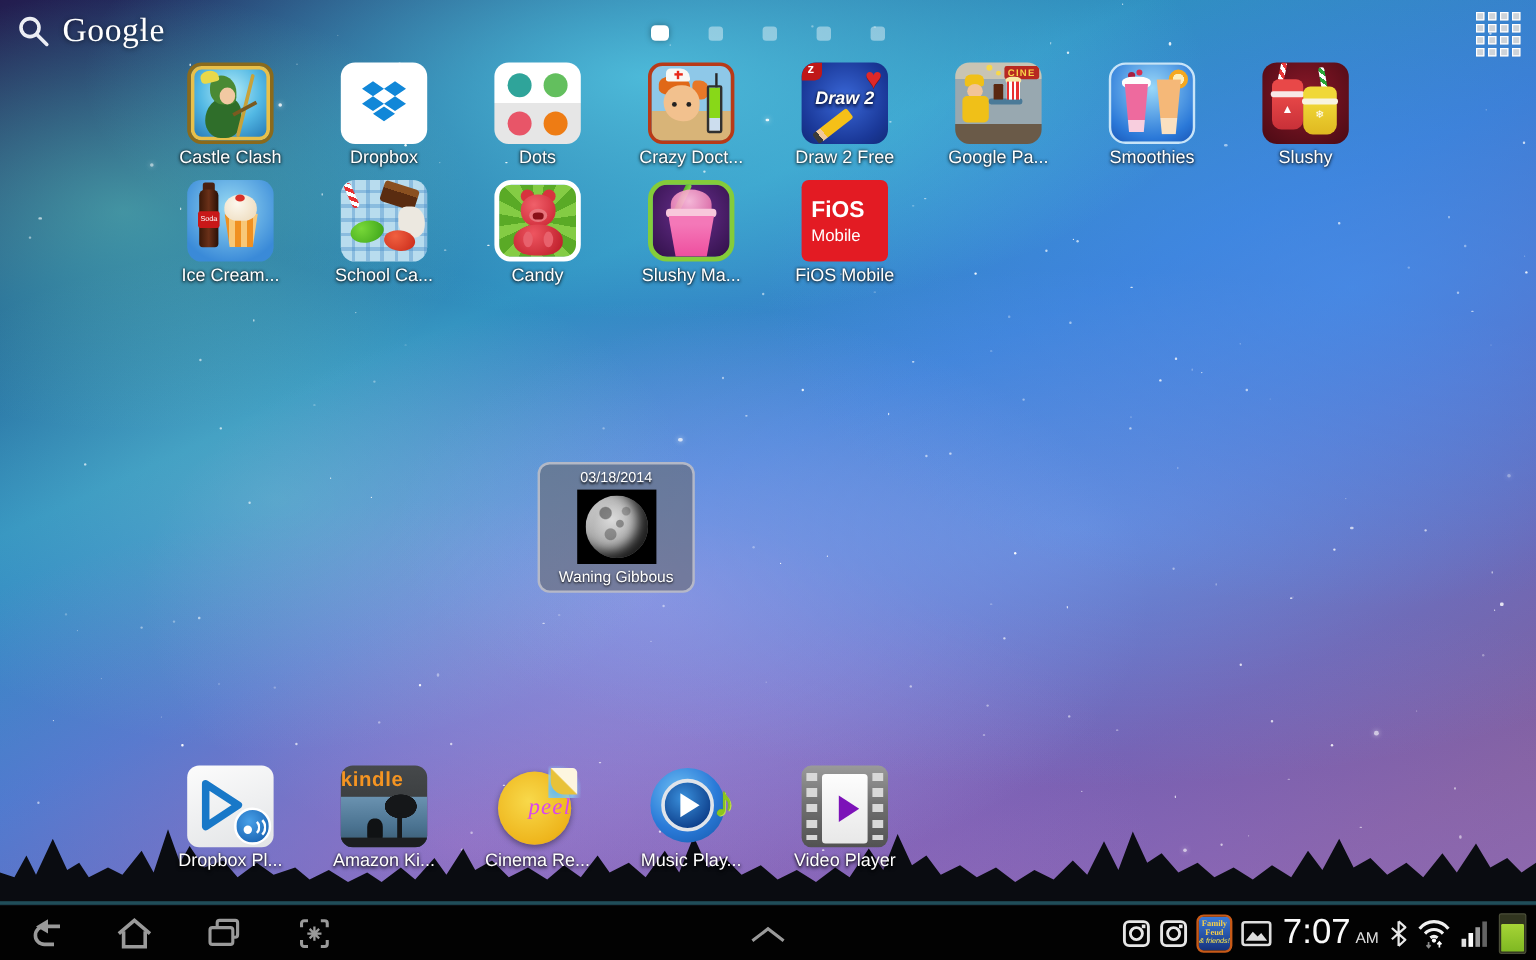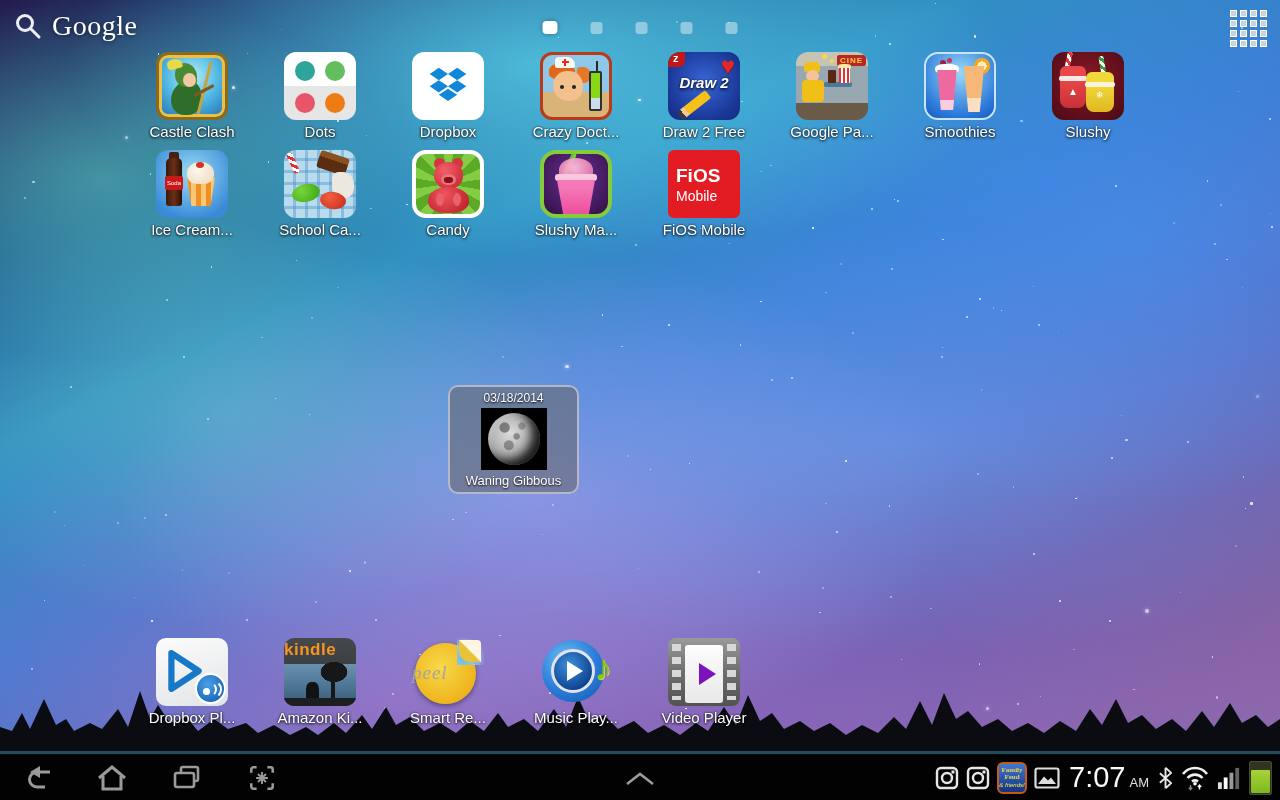--- a/index.html
+++ b/index.html
@@ -41,21 +41,21 @@
   .app-icon{width:72px;height:72px;position:relative}
   .icr{position:absolute;inset:0;border-radius:12px;overflow:hidden;box-sizing:border-box}
   .app-label{margin-top:3px;font-size:15px;color:#fff;white-space:nowrap;
              text-shadow:0 1px 3px rgba(0,0,0,.9),0 0 2px rgba(0,0,0,.7)}
   .ic-text{white-space:pre-line}
   .dotc{position:absolute;width:20px;height:20px;border-radius:50%}
   .ic-fios .ic-text{position:absolute;left:8px;top:15px;color:#fff;font-size:14px;line-height:1.2;font-weight:400}
   .ic-fios .ic-text::first-line{font-weight:800;font-size:19px}
   .ic-kindle .ic-text{position:absolute;left:0;right:0;top:2px;color:#f49422;
                       font-size:17px;font-weight:700;letter-spacing:.5px}
-  .ic-peel .ic-text{position:absolute;left:0;right:8px;top:24px;text-align:left;color:#a3a3a3;
+  .ic-peel .ic-text{position:absolute;left:0;right:8px;top:24px;text-align:right;color:#d946ef;
                     font-size:19px;font-style:italic;font-family:"Liberation Serif",serif;letter-spacing:1px}
   .film-holes{position:absolute;top:6px;bottom:6px;width:9px;
               background:repeating-linear-gradient(180deg,#d8d8d8 0 7px,transparent 7px 13px)}
 
   
   .moon-widget{position:absolute;left:448px;top:385px;width:131px;height:109px;box-sizing:border-box;
                background:rgba(105,105,112,.60);border:2px solid rgba(205,205,212,.75);border-radius:10px;
                display:flex;flex-direction:column;align-items:center;padding-top:4px;cursor:pointer}
   .moon-date{color:#fff;font-size:12px;text-shadow:0 1px 2px #000}
   .moon-img{width:66px;height:62px;background:#000;margin-top:3px;display:flex;align-items:center;justify-content:center}
@@ -315,39 +315,39 @@
 <div style="position:absolute;left:24px;top:18px;width:13px;height:14px;background:#f2c9a2;border-radius:50%"></div>
 <div style="position:absolute;left:44px;top:6px;width:3px;height:54px;background:#c8a23a;border-radius:2px;transform:rotate(14deg)"></div>
 <div style="position:absolute;left:34px;top:34px;width:22px;height:3px;background:#7a5a20;transform:rotate(-28deg)"></div>
         </div>
       </div>
       <div class="app-label">Castle Clash</div>
     </div>
 
     <div class="app-cell">
       <div class="app-icon">
+        <div class="icr" style="background:#fff;display:flex;align-items:center;justify-content:center">
+<svg width="44" height="42" viewBox="0 0 48 44">
+            <path fill="#1187d8" d="M14 2l10 6.8L14 15.6 4 8.8zM34 2l10 6.8-10 6.8-10-6.8zM4 22.4l10-6.8 10 6.8L14 29.2zM34 15.6l10 6.8-10 6.8-10-6.8zM14 31.5l10-6.6 10 6.6L24 38.4z"></path>
+          </svg>
+        </div>
+      </div>
+      <div class="app-label">Dropbox</div>
+    </div>
+
+    <div class="app-cell">
+      <div class="app-icon">
         <div class="icr" style="background:linear-gradient(180deg,#fff 0 50%,#e6e6e6 50% 100%)">
 <span class="dotc" style="left:11px;top:9px;background:#2fa49a"></span>
 <span class="dotc" style="left:41px;top:9px;background:#63bf5e"></span>
 <span class="dotc" style="left:11px;top:41px;background:#e85568"></span>
 <span class="dotc" style="left:41px;top:41px;background:#ee7c14"></span>
         </div>
       </div>
       <div class="app-label">Dots</div>
-    </div>
-
-    <div class="app-cell">
-      <div class="app-icon">
-        <div class="icr" style="background:#fff;display:flex;align-items:center;justify-content:center">
-<svg width="44" height="42" viewBox="0 0 48 44">
-            <path fill="#1187d8" d="M14 2l10 6.8L14 15.6 4 8.8zM34 2l10 6.8-10 6.8-10-6.8zM4 22.4l10-6.8 10 6.8L14 29.2zM34 15.6l10 6.8-10 6.8-10-6.8zM14 31.5l10-6.6 10 6.6L24 38.4z"></path>
-          </svg>
-        </div>
-      </div>
-      <div class="app-label">Dropbox</div>
     </div>
 
     <div class="app-cell">
       <div class="app-icon">
         <div class="icr" style="background:linear-gradient(180deg,#8ec8e8 0 60%,#d8b478 60% 100%);border:3px solid #b83a18">
 <div style="position:absolute;left:6px;top:8px;width:26px;height:16px;background:#e06818;border-radius:60% 70% 20% 40%"></div>
 <div style="position:absolute;left:34px;top:12px;width:14px;height:16px;background:#e87828;border-radius:30% 70% 60% 20%"></div>
 <div style="position:absolute;left:10px;top:16px;width:30px;height:30px;background:#f2c18e;border-radius:50% 50% 45% 55%"></div>
 <div style="position:absolute;left:12px;top:2px;width:20px;height:11px;background:#f8f8f4;border-radius:4px 8px 2px 2px"></div>
 <div style="position:absolute;left:19px;top:3.5px;width:7px;height:7px;background:linear-gradient(#e82818,#e82818) center/7px 2.4px no-repeat,linear-gradient(#e82818,#e82818) center/2.4px 7px no-repeat"></div>
@@ -532,21 +532,21 @@
 
     <div class="app-cell">
       <div class="app-icon">
         <div class="icr ic-peel" style="border-radius:0;overflow:visible">
 <div style="position:absolute;left:3px;top:5px;width:61px;height:61px;background:radial-gradient(circle at 42% 40%,#f8d94a,#eeb51c 70%,#d89a10 100%);border-radius:50%;box-shadow:0 2px 5px rgba(0,0,0,.4)"></div>
 <div style="position:absolute;right:0px;top:0px;width:27px;height:27px;background:radial-gradient(circle at 25% 75%,rgba(90,185,250,.95),rgba(138,212,255,.7) 50%,transparent 75%)"></div>
 <div style="position:absolute;right:3px;top:2px;width:22px;height:22px;background:linear-gradient(225deg,#fdf6e0 0 48%,#e8c23a 52% 100%);border-radius:0 4px 0 50%"></div>
 <span class="ic-text">peel</span>
         </div>
       </div>
-      <div class="app-label">Smart Re...</div>
+      <div class="app-label">Cinema Re...</div>
     </div>
 
     <div class="app-cell">
       <div class="app-icon">
         <div class="icr" style="border-radius:0;overflow:visible">
 <div style="position:absolute;left:2px;top:2px;width:62px;height:62px;background:radial-gradient(circle at 38% 32%,#6ec0f4,#2a7ad8 55%,#1456a8 100%);border-radius:50%"></div>
 <div style="position:absolute;left:11px;top:11px;width:44px;height:44px;box-sizing:border-box;background:radial-gradient(circle at 40% 35%,#3a90dc,#0c3c88 80%);border:3px solid #e0e4ea;border-radius:50%"></div>
 <div style="position:absolute;left:27px;top:23px;width:0;height:0;border-left:16px solid #fff;border-top:10px solid transparent;border-bottom:10px solid transparent"></div>
 <span style="position:absolute;right:0px;top:12px;font-size:36px;line-height:1;color:#8cc61e;text-shadow:0 0 1px #5a9a10,1px 1px 0 #c8e848">♪</span>
         </div>

